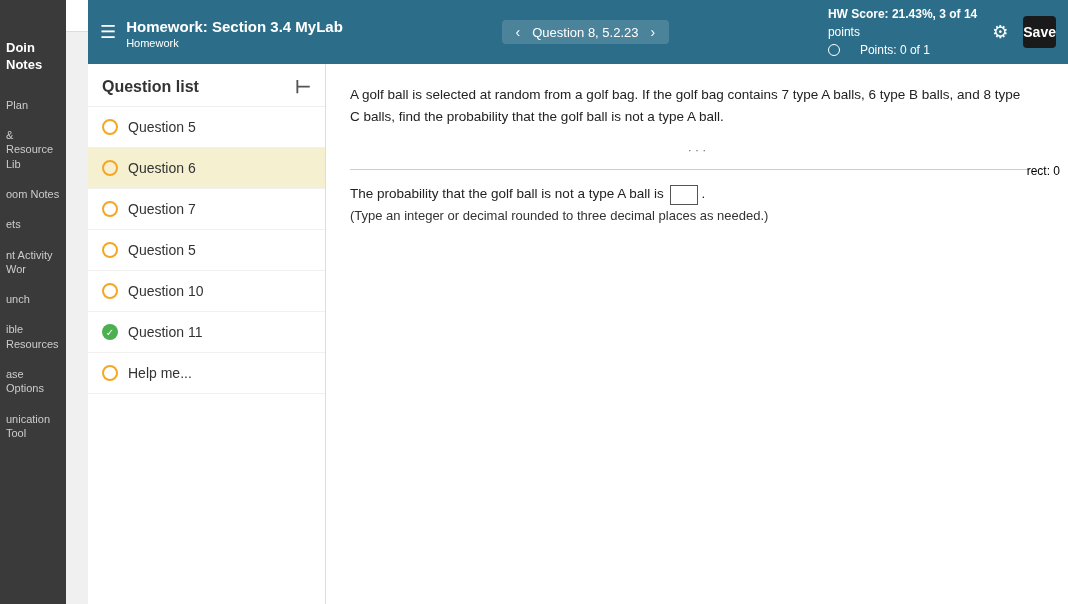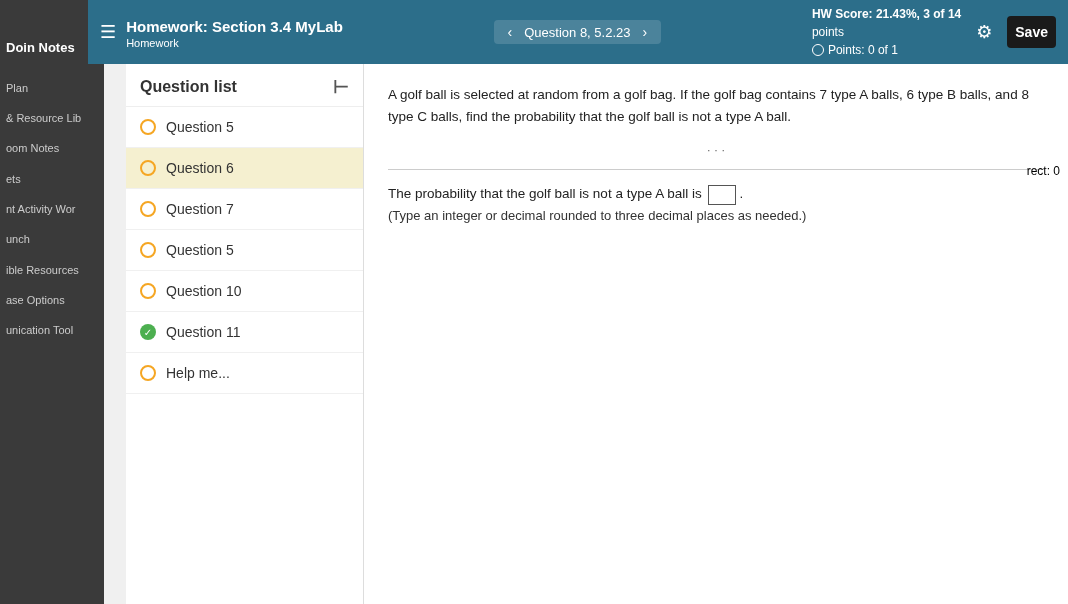--- a/index.html
+++ b/index.html
@@ -39,21 +39,21 @@
       justify-content: center;
       font-size: 11px;
       color: #333;
     }
 
     
     .sidebar {
       position: absolute;
       left: 0;
       top: 0;
-      width: 104px;
+      width: 66px;
       height: 604px;
       background: #3a3a3a;
       display: flex;
       flex-direction: column;
       padding-top: 32px;
     }
     .sidebar-item {
       color: #ccc;
       font-size: 11px;
       padding: 8px 6px;
@@ -127,21 +127,21 @@
       font-size: 12px;
       line-height: 1.5;
     }
     .hw-score-title {
       font-weight: bold;
       font-size: 12px;
     }
     .hw-score-points {
       display: flex;
       align-items: center;
-      gap: 4px;
+      gap: 20px;
       font-size: 12px;
     }
     .circle-icon {
       width: 12px;
       height: 12px;
       border-radius: 50%;
       border: 1.5px solid #fff;
       display: inline-block;
     }
     .gear-icon {
@@ -151,32 +151,31 @@
       font-size: 18px;
       display: flex;
       align-items: center;
       justify-content: center;
     }
     .save-btn {
       background: #1a1a1a;
       color: #fff;
       border: none;
       border-radius: 4px;
-      padding: 8px 8px;
+      padding: 8px 0;
       font-size: 14px;
       font-weight: bold;
       cursor: pointer;
     }
 
     
     .content-body {
       display: flex;
       flex: 1;
       overflow: hidden;
-      margin-left: 38px;
     }
 
     
     .question-list-panel {
       width: 238px;
       background: #fff;
       border-right: 1px solid #ddd;
       flex-shrink: 0;
       overflow-y: auto;
     }

